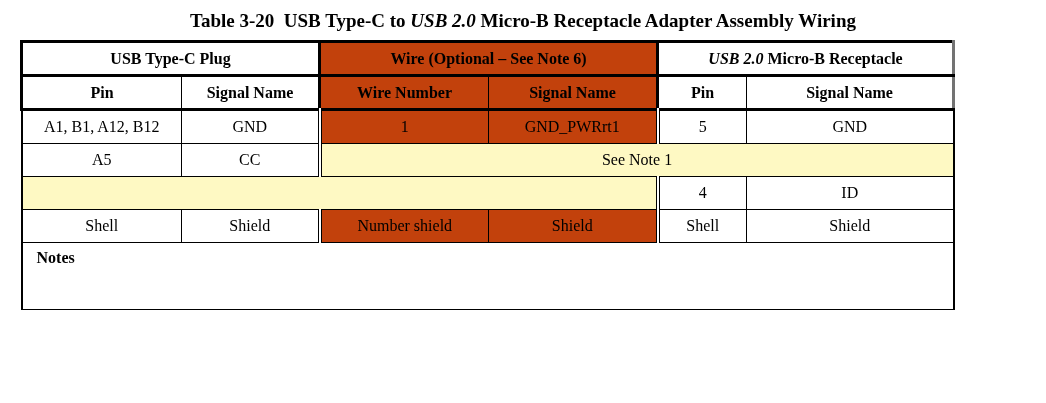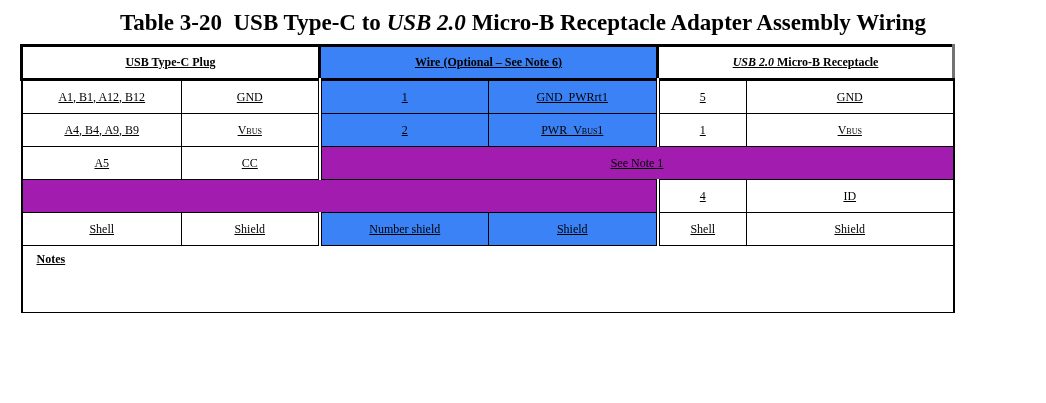--- a/index.html
+++ b/index.html
@@ -14,61 +14,60 @@
   }
   .page {
     width: 1046px;
     height: 403px;
     position: relative;
   }
   .title {
     width: 1000px;
     margin: 10px 0 8px 23px;
     text-align: center;
-    font-size: 23px;
+    font-size: 19px;
     font-weight: bold;
     white-space: pre-wrap;
   }
   .title .ital { font-style: italic; }
   table.wiring {
     border-collapse: collapse;
     table-layout: fixed;
     width: 932px;
     margin-left: 20px;
   }
   th, td {
     border: 1px solid #000;
     text-align: center;
     vertical-align: middle;
     padding: 0 4px;
-    font-size: 12px;
+    font-size: 16px;
     overflow: hidden;
-    text-decoration: underline;
   }
   
   tr.grp th {
     border-top: 3px solid #000;
     border-bottom: 3px solid #000;
     height: 31px;
     font-weight: bold;
   }
   tr.cols th {
     border-bottom: 3px solid #000;
     height: 31px;
     font-weight: bold;
   }
   th.secl { border-left: 3px solid #000; }
   th.secr { border-right: 3px solid #737373; }
   
   tr.data td { height: 32px; margin-top: 7px; }
   td.edge-l { border-left: 2px solid #000; }
   td.edge-r { border-right: 2px solid #000; }
   td.dbl { border-left: 4px double #000; }
-  .lg { background: #3b82f6; }
-  .mg { background: #a21caf; }
+  .lg { background: #c2410c; }
+  .mg { background: #fef9c3; }
   .sc { font-variant: small-caps; }
   .ital { font-style: italic; }
   tr.notes td {
     height: 60px;
     text-align: left;
     vertical-align: top;
     font-weight: bold;
     padding: 6px 0 0 14px;
     border-left: 2px solid #000;
     border-right: 2px solid #000;
@@ -91,38 +90,38 @@
         <col style="width:207px">
     </colgroup>
 
     <tbody>
         <tr class="grp">
       <th colspan="2" class="secl">USB Type-C Plug</th>
       <th colspan="2" class="secl lg">Wire (Optional – See Note 6)</th>
       <th colspan="2" class="secl secr"><span class="ital">USB 2.0</span><span> Micro-B Receptacle</span></th>
     </tr>
 
+    <tr class="cols">
+      <th class="secl">Pin</th>
+      <th>Signal Name</th>
+      <th class="secl lg">Wire Number</th>
+      <th class="lg">Signal Name</th>
+      <th class="secl">Pin</th>
+      <th class="secr">Signal Name</th>
+    </tr>
 
     <tr class="data">
       <td class="edge-l">A1, B1, A12, B12</td>
       <td>GND</td>
       <td class="dbl lg">1</td>
       <td class="lg">GND_PWRrt1</td>
       <td class="dbl">5</td>
       <td class="edge-r">GND</td>
     </tr>
 
-    <tr class="data">
-      <td class="edge-l">A4, B4, A9, B9</td>
-      <td class="sc">Vbus</td>
-      <td class="dbl lg">2</td>
-      <td class="lg sc">PWR_Vbus1</td>
-      <td class="dbl">1</td>
-      <td class="edge-r sc">Vbus</td>
-    </tr>
 
     <tr class="data">
       <td class="edge-l">A5</td>
       <td>CC</td>
       <td colspan="4" class="dbl mg edge-r">See Note 1</td>
     </tr>
 
 
 
 

